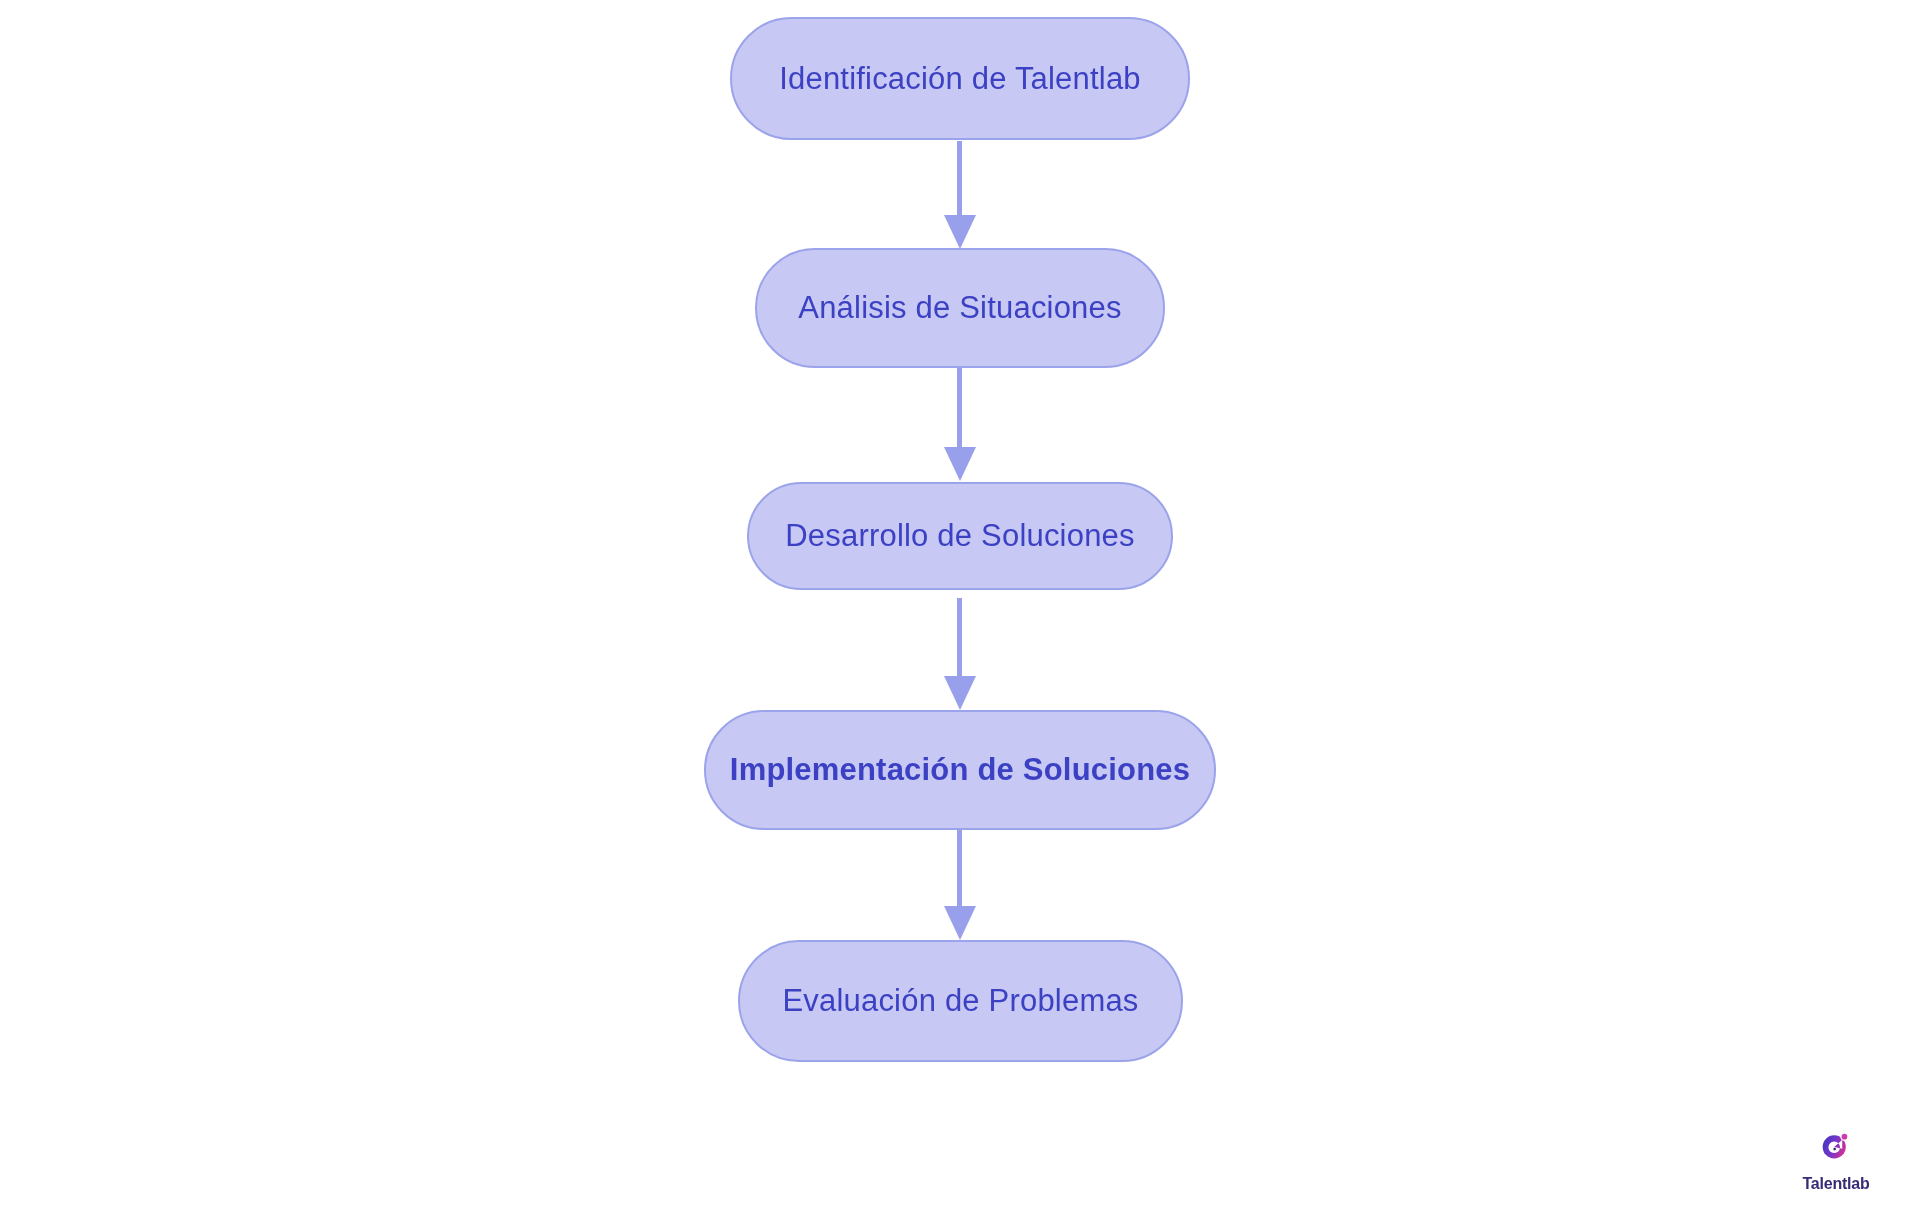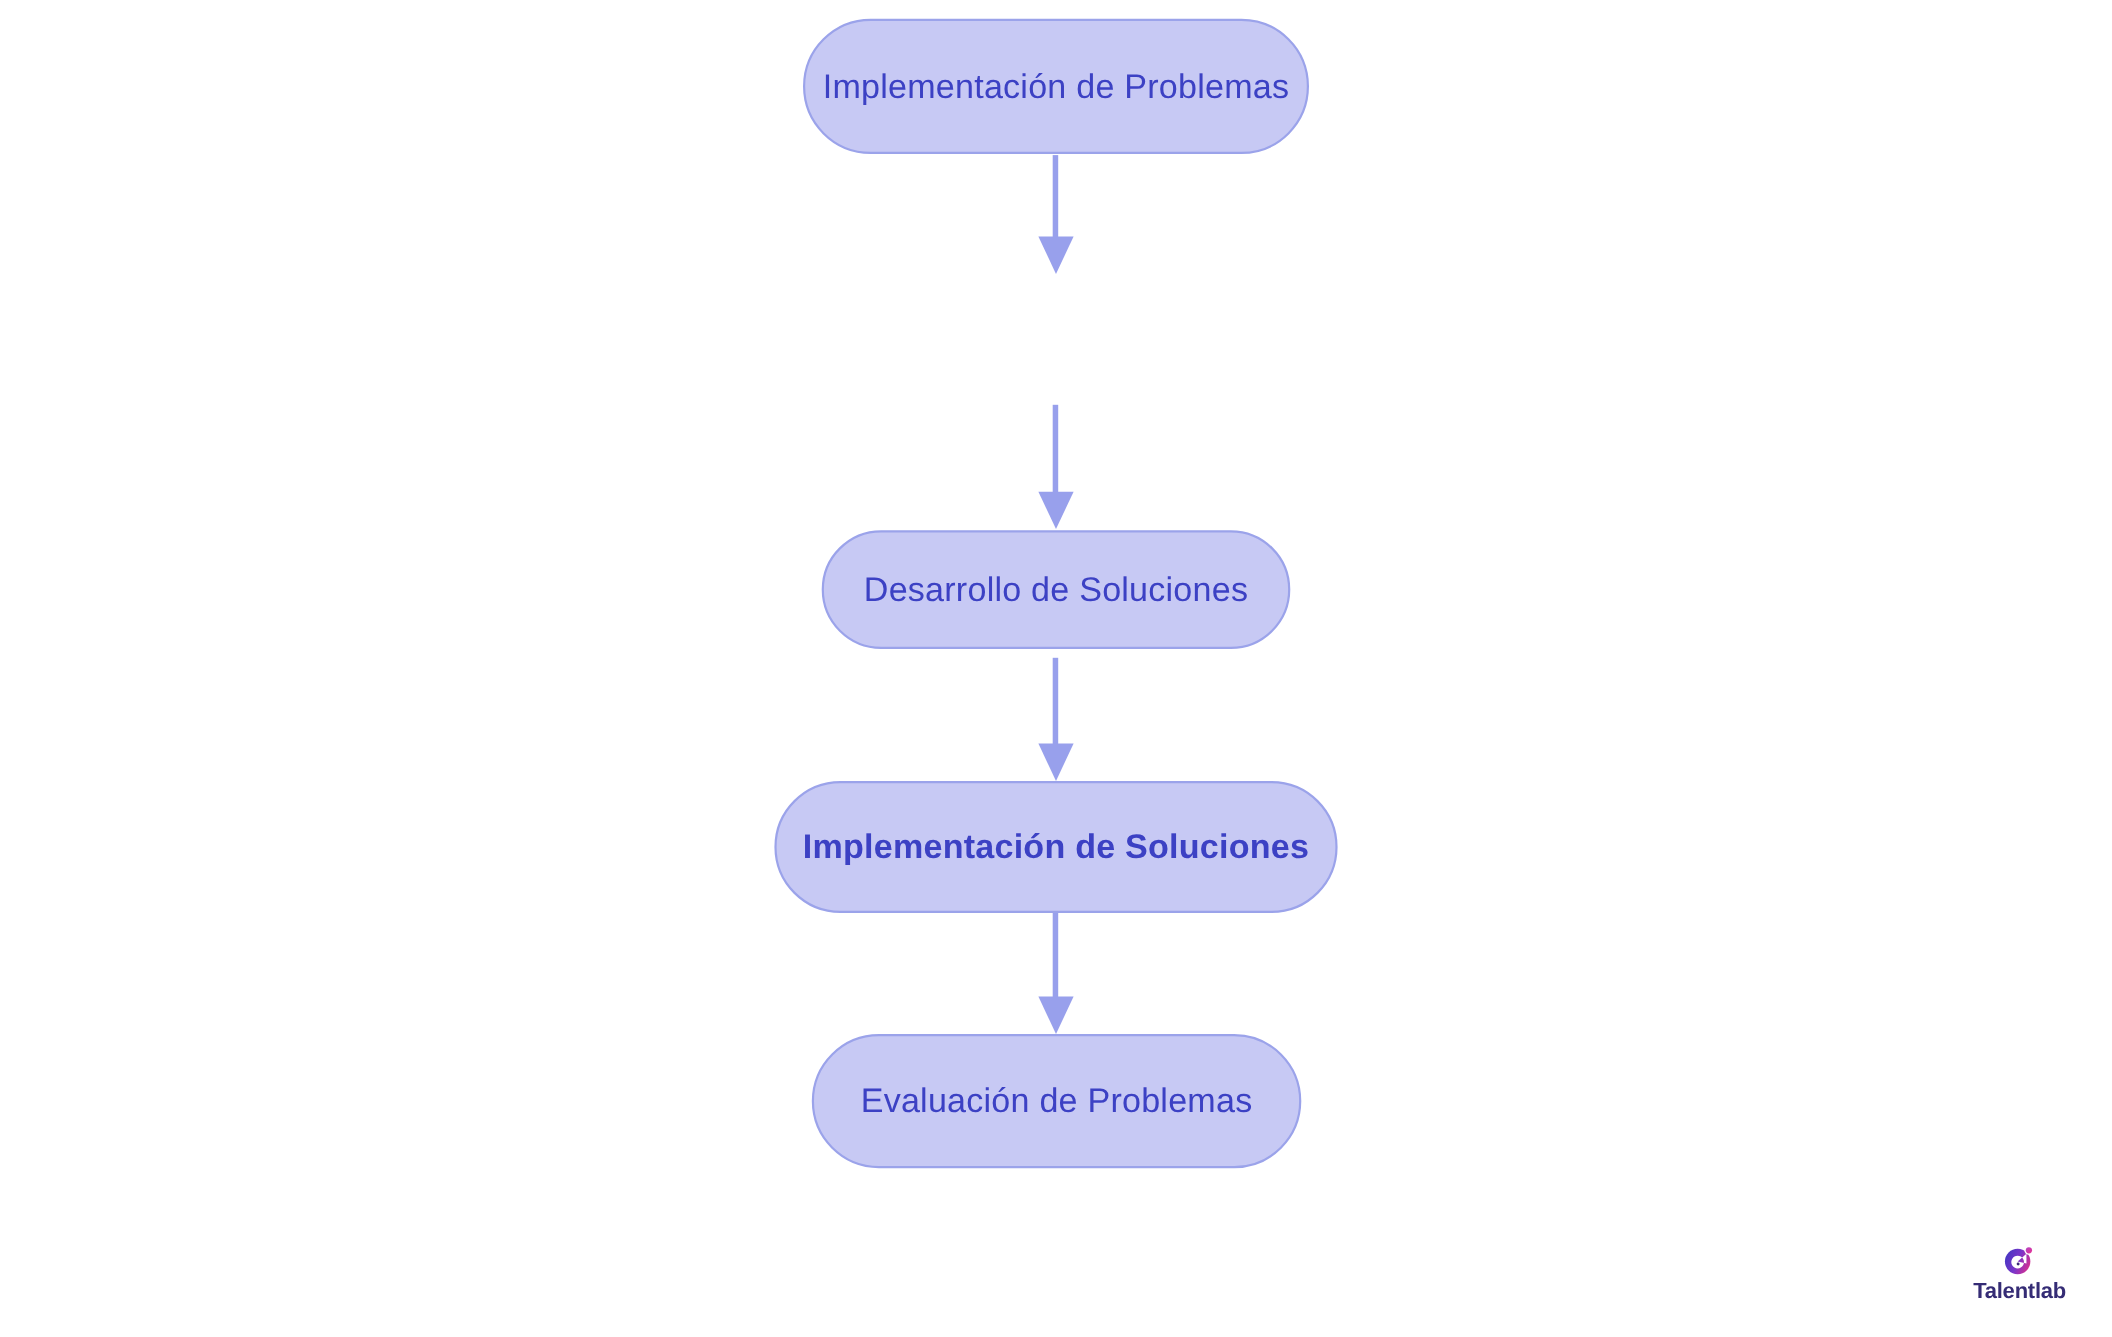--- a/index.html
+++ b/index.html
@@ -72,41 +72,44 @@
     position:absolute;
     left:1796px;
     top:1130px;
     width:80px;
     display:flex;
     flex-direction:column;
     align-items:center;
   }
   .brand-icon{width:32px;height:32px;display:block;}
   .brand-text{
-    margin-top:1px;
-    font-size:20px;
+    margin-top:13px;
+    font-size:16px;
     font-weight:bold;
     letter-spacing:-0.2px;
     color:var(--logo-text-color);
   }
 </style>
 </head>
 <body>
 
 <div class="canvas">
 
   <div class="node node-1">
-    <span>Implementación de Problemas</span>
+    <span>Identificación de Talentlab</span>
   </div>
 
   <div class="arrow arrow-1">
     <div class="shaft"></div>
     <div class="head"></div>
   </div>
 
+  <div class="node node-2">
+    <span>Análisis de Situaciones</span>
+  </div>
 
   <div class="arrow arrow-2">
     <div class="shaft"></div>
     <div class="head"></div>
   </div>
 
   <div class="node node-3">
     <span>Desarrollo de Soluciones</span>
   </div>
 

